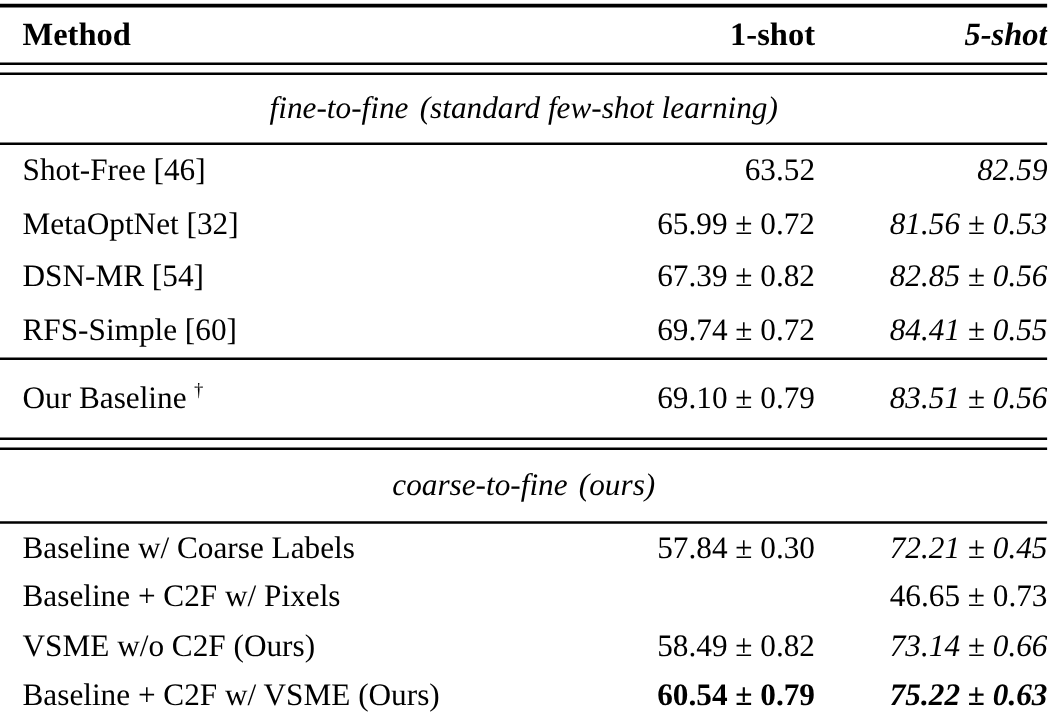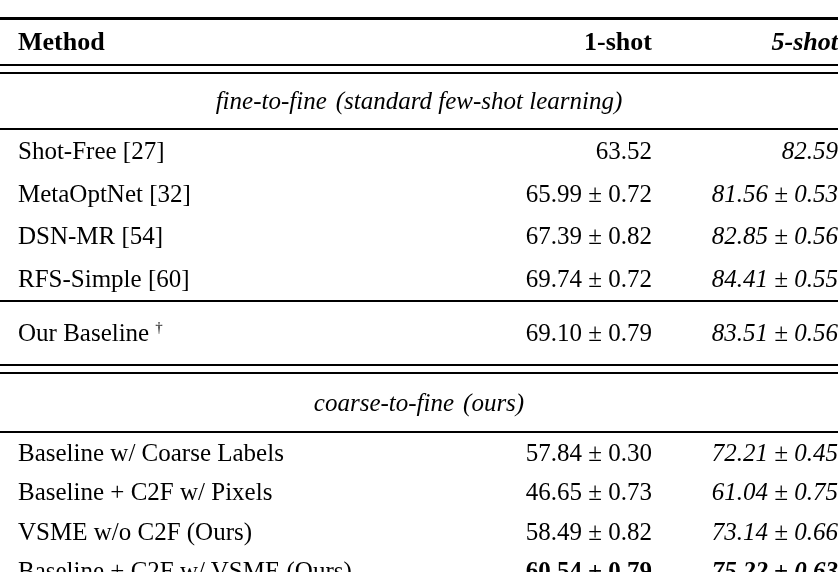--- a/index.html
+++ b/index.html
@@ -10,21 +10,21 @@
   .page {
     position: relative;
     width: 838px;
     height: 572px;
     background: #ffffff;
     color: #000000;
     font-family: "Liberation Serif", "DejaVu Serif", serif;
     font-size: 25px;
     overflow: hidden;
     box-sizing: border-box;
-    padding-top: 17px;
+    padding-top: 3px;
   }
   .rule {
     height: 2px;
     background: #000000;
   }
   .rule-thick {
     height: 3px;
     background: #000000;
   }
   .rule-thick.bottom {
@@ -109,21 +109,21 @@
 
   <div class="row section s1">
     <span class="sec-title">fine-to-fine</span>
     <span class="sec-note note-small">(standard few-shot learning)</span>
   </div>
 
   <div class="rule"></div>
 
   <div class="g1">
     <div class="row data">
-      <div class="cell method">Shot-Free [27]</div>
+      <div class="cell method">Shot-Free [46]</div>
       <div class="cell c1">63.52</div>
       <div class="cell c2">82.59</div>
     </div>
     <div class="row data">
       <div class="cell method">MetaOptNet [32]</div>
       <div class="cell c1">65.99 ± 0.72</div>
       <div class="cell c2">81.56 ± 0.53</div>
     </div>
     <div class="row data">
       <div class="cell method">DSN-MR [54]</div>
@@ -158,21 +158,20 @@
 
   <div class="g2">
     <div class="row data">
       <div class="cell method">Baseline w/ Coarse Labels</div>
       <div class="cell c1">57.84 ± 0.30</div>
       <div class="cell c2">72.21 ± 0.45</div>
     </div>
     <div class="row data">
       <div class="cell method">Baseline + C2F w/ Pixels</div>
       <div class="cell c1">46.65 ± 0.73</div>
-      <div class="cell c2">61.04 ± 0.75</div>
     </div>
     <div class="row data">
       <div class="cell method">VSME w/o C2F (Ours)</div>
       <div class="cell c1">58.49 ± 0.82</div>
       <div class="cell c2">73.14 ± 0.66</div>
     </div>
     <div class="row data">
       <div class="cell method">Baseline + C2F w/ VSME (Ours)</div>
       <div class="cell c1 strong">60.54 ± 0.79</div>
       <div class="cell c2 strong">75.22 ± 0.63</div>

